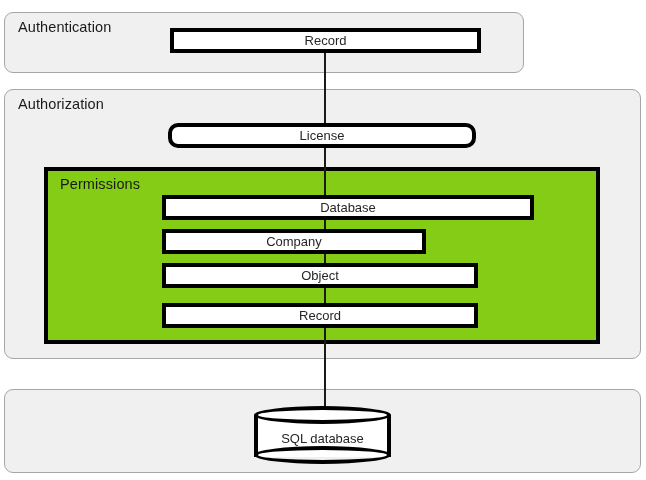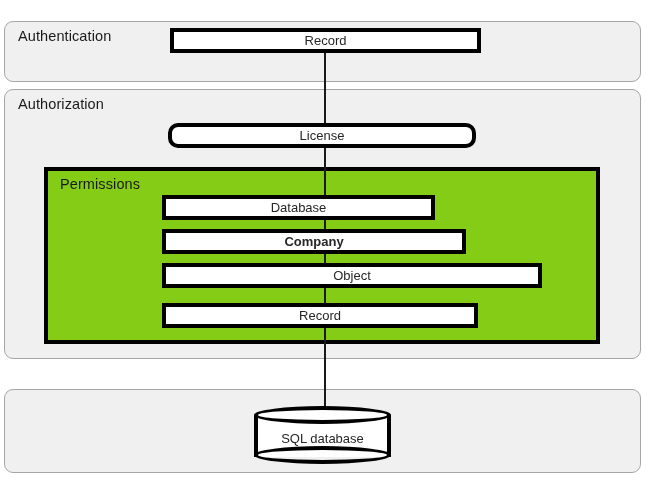--- a/index.html
+++ b/index.html
@@ -28,22 +28,22 @@
     left: 13px;
     top: 6px;
     font-size: 14.5px;
     color: #1a1a1a;
     letter-spacing: 0.1px;
     white-space: nowrap;
   }
 
   #group-authentication {
     left: 4px;
-    top: 21px;
-    width: 637px;
+    top: 12px;
+    width: 520px;
     height: 61px;
   }
   #group-authorization {
     left: 4px;
     top: 89px;
     width: 637px;
     height: 270px;
   }
   #group-storage {
     left: 4px;
@@ -93,23 +93,23 @@
   }
   .node-box .node-label {
     font-size: 13px;
     color: #262626;
     line-height: 1;
     white-space: nowrap;
   }
 
   #node-users    { left: 170px; top: 28px;  width: 311px; height: 25px; }
   #node-license  { left: 168px; top: 123px; width: 308px; height: 25px; border-radius: 10px; }
-  #node-database { left: 162px; top: 195px; width: 273px; height: 25px; text-align: center; }
-  #node-company  { left: 162px; top: 229px; width: 304px; height: 25px; font-weight: bold; }
-  #node-object   { left: 162px; top: 263px; width: 380px; height: 25px; }
+  #node-database { left: 162px; top: 195px; width: 372px; height: 25px; text-align: center; }
+  #node-company  { left: 162px; top: 229px; width: 264px; height: 25px; }
+  #node-object   { left: 162px; top: 263px; width: 316px; height: 25px; }
   #node-record   { left: 162px; top: 303px; width: 316px; height: 25px; }
 
   
   #node-sql-database {
     position: absolute;
     left: 254px;
     top: 406px;
     width: 137px;
     height: 58px;
     z-index: 3;

